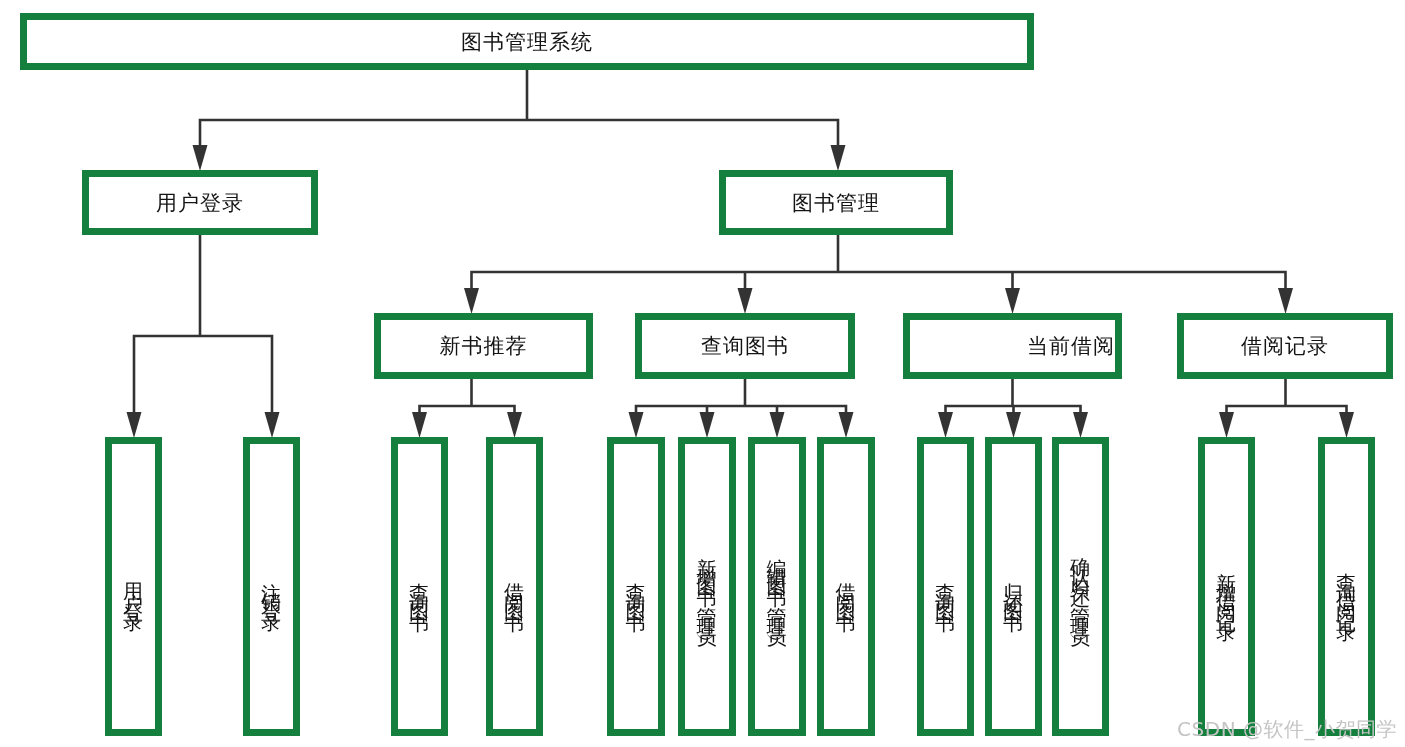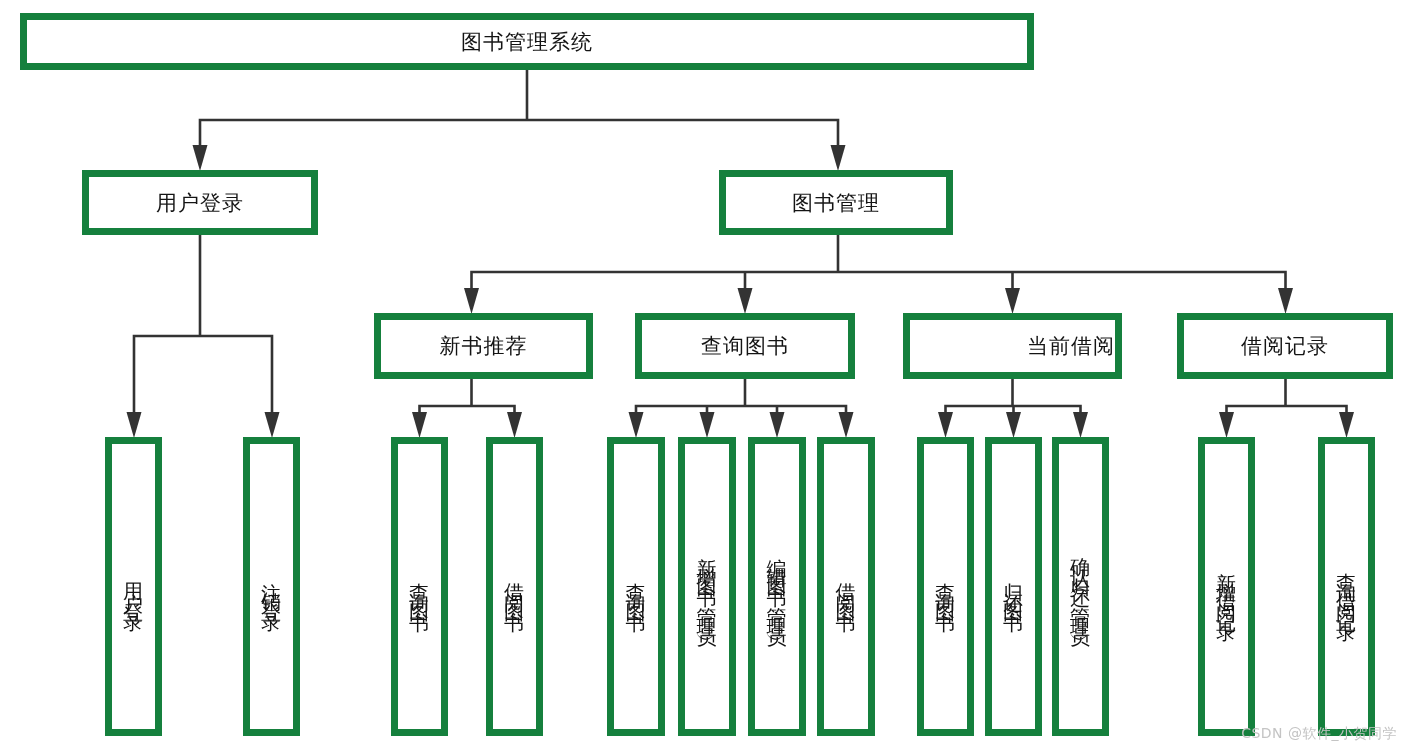--- a/index.html
+++ b/index.html
@@ -39,21 +39,21 @@
     text-orientation: mixed;
     font-size: 20px;
     line-height: 1;
     letter-spacing: 10px;
     white-space: nowrap;
   }
   .watermark {
     position: absolute;
     right: 8px;
     bottom: 4px;
-    font-size: 14px;
+    font-size: 20px;
     letter-spacing: 0.5px;
     color: #c4c4c4;
     z-index: 10;
     white-space: nowrap;
   }
 </style>
 </head>
 <body>
 
 <div class="canvas">

